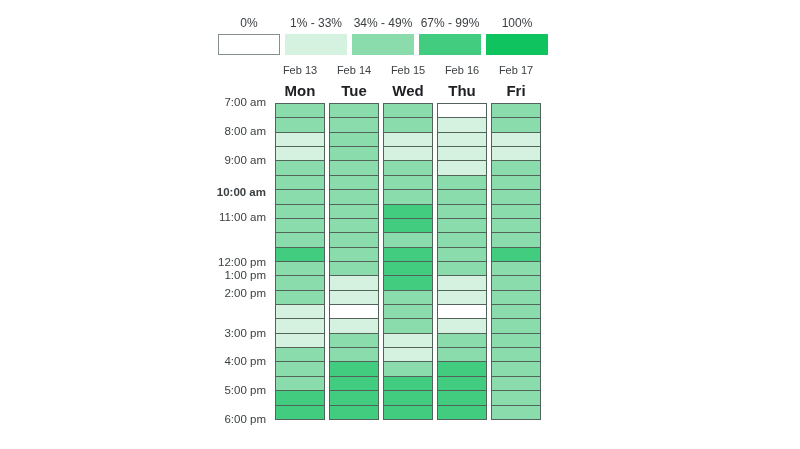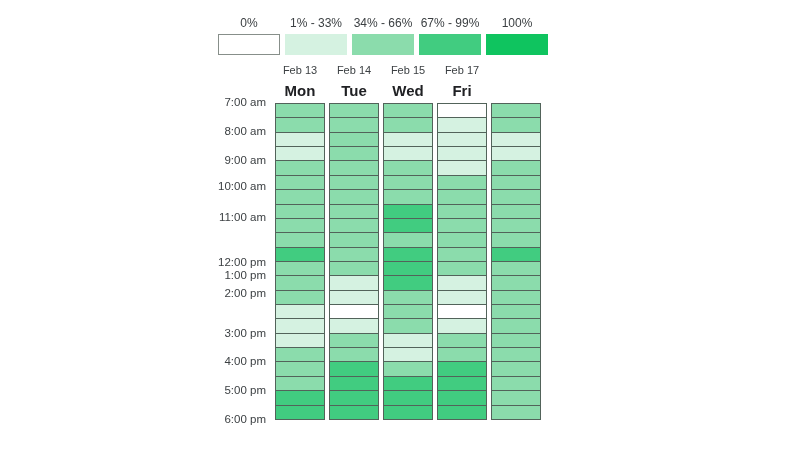--- a/index.html
+++ b/index.html
@@ -95,21 +95,21 @@
   <div class="legend" id="legend">
       <div class="legend-item">
         <div class="legend-label">0%</div>
         <div class="legend-swatch bordered" style="background: rgb(255, 255, 255);"></div>
       </div>
       <div class="legend-item">
         <div class="legend-label">1% - 33%</div>
         <div class="legend-swatch" style="background: rgb(213, 242, 225);"></div>
       </div>
       <div class="legend-item">
-        <div class="legend-label">34% - 66%</div>
+        <div class="legend-label">34% - 49%</div>
         <div class="legend-swatch" style="background: rgb(139, 220, 172);"></div>
       </div>
       <div class="legend-item">
         <div class="legend-label">67% - 99%</div>
         <div class="legend-swatch" style="background: rgb(65, 204, 128);"></div>
       </div>
       <div class="legend-item">
         <div class="legend-label">100%</div>
         <div class="legend-swatch" style="background: rgb(15, 196, 95);"></div>
       </div>
@@ -119,20 +119,24 @@
         <div class="date">Feb 13</div>
         <div class="day">Mon</div>
       </div>
       <div class="day-header">
         <div class="date">Feb 14</div>
         <div class="day">Tue</div>
       </div>
       <div class="day-header">
         <div class="date">Feb 15</div>
         <div class="day">Wed</div>
+      </div>
+      <div class="day-header">
+        <div class="date">Feb 16</div>
+        <div class="day">Thu</div>
       </div>
       <div class="day-header">
         <div class="date">Feb 17</div>
         <div class="day">Fri</div>
       </div>
     </div>
   <div class="grid" id="grid">
       <div class="heat-col">
         <div class="heat-cell" style="background: rgb(139, 220, 172);"></div>
         <div class="heat-cell" style="background: rgb(139, 220, 172);"></div>
@@ -251,21 +255,21 @@
         <div class="heat-cell" style="background: rgb(139, 220, 172);"></div>
         <div class="heat-cell" style="background: rgb(139, 220, 172);"></div>
         <div class="heat-cell" style="background: rgb(139, 220, 172);"></div>
         <div class="heat-cell" style="background: rgb(139, 220, 172);"></div>
       </div>
     </div>
   <div class="times" id="times">
       <div class="time-label" style="top: -7px;">7:00 am</div>
       <div class="time-label" style="top: 22px;">8:00 am</div>
       <div class="time-label" style="top: 51px;">9:00 am</div>
-      <div class="time-label" style="top: 77px;">10:00 am</div>
+      <div class="time-label" style="top: 83px; font-weight: bold;">10:00 am</div>
       <div class="time-label" style="top: 108px;">11:00 am</div>
       <div class="time-label" style="top: 153px;">12:00 pm</div>
       <div class="time-label" style="top: 166px;">1:00 pm</div>
       <div class="time-label" style="top: 184px;">2:00 pm</div>
       <div class="time-label" style="top: 224px; text-align: right;">3:00 pm</div>
       <div class="time-label" style="top: 252px;">4:00 pm</div>
       <div class="time-label" style="top: 281px;">5:00 pm</div>
       <div class="time-label" style="top: 310px;">6:00 pm</div>
     </div>
 </div>

